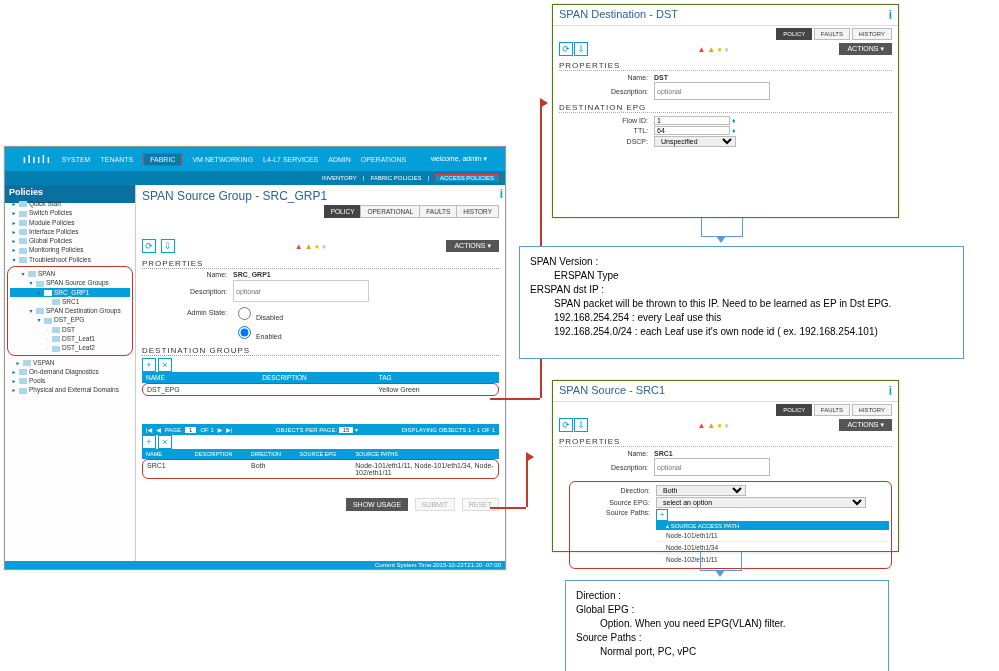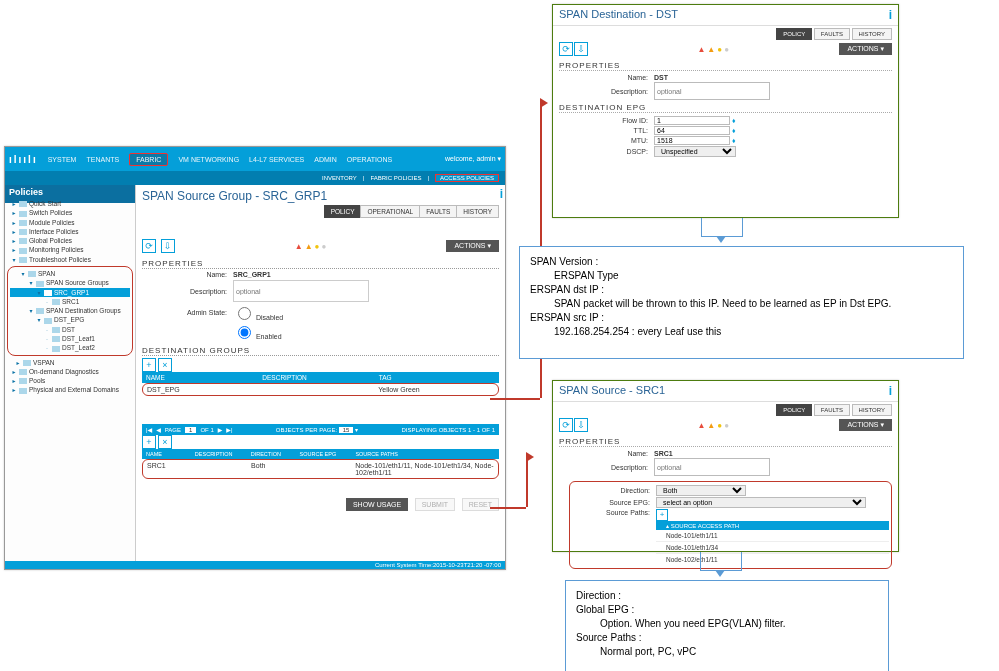--- a/index.html
+++ b/index.html
@@ -1,20 +1,20 @@
 <!DOCTYPE html>
 <html><head>
 <meta charset="utf-8">
 <style>
 html,body{margin:0;padding:0;font-family:Arial,Helvetica,sans-serif;font-size:9px;background:#fff;color:#333}
 .stage{position:relative;width:999px;height:671px;overflow:hidden}
 .panel{position:absolute;border:1px solid #999;background:#fff;box-shadow:0 0 2px rgba(0,0,0,.2)}
 
 .apic{left:4px;top:146px;width:500px;height:422px}
-.topbar{background:#049fd9;color:#fff;height:24px;display:flex;align-items:center;padding:0 4px;gap:10px}
+.topbar{background:#049fd9;color:#fff;height:24px;display:flex;align-items:center;padding:0 18px;gap:10px}
 .cisco-logo{font-weight:bold;font-size:10px;letter-spacing:2px}
 .tb-item{font-size:7px;color:#eaf6fb;cursor:pointer;white-space:nowrap}
 .tb-item.sel{background:#0b7aa8;padding:2px 6px;border:1px solid #e33;border-radius:2px}
 .tb-user{margin-left:auto;font-size:7px}
 .subbar{background:#027eb0;color:#fff;height:14px;display:flex;align-items:center;justify-content:flex-end;gap:6px;padding:0 6px;font-size:6px}
 .subbar .sel{background:#0593c9;border:1px solid #e33;padding:0 4px}
 .apic-body{display:flex;height:calc(100% - 46px)}
 .tree{width:130px;background:linear-gradient(#0b6fa0,#0b6fa0 18px,#fdfdfd 18px);border-right:1px solid #ccc;font-size:6.5px}
 .tree-hdr{color:#fff;font-size:9px;font-weight:bold;padding:2px 4px}
 .tree ul{list-style:none;margin:0;padding:0}
@@ -241,40 +241,35 @@
         <span class="lbl">Flow ID:</span>
         <input type="text" style="width: 70px;" value="1">
         <span style="color:#049fd9;margin-left:2px">♦</span>
       </div>
   <div class="r">
         <span class="lbl">TTL:</span>
         <input type="text" style="width: 70px;" value="64">
         <span style="color:#049fd9;margin-left:2px">♦</span>
       </div>
   <div class="r">
-        <span class="lbl">MTU:</span>
-        <input type="text" style="width: 70px;" value="1518">
-        <span style="color:#049fd9;margin-left:2px">♦</span>
-      </div>
-  <div class="r">
         <span class="lbl">DSCP:</span>
         <select style="width:82px"><option>Unspecified</option></select>
       </div>
 </div>
 
 <div class="vblue" style="left:701px;top:218px"></div>
 <div class="varr" style="left:716px;top:236px"></div>
 
 <div class="explain" style="left:519px;top:246px;width:423px;height:95px">
   <div>SPAN Version :</div>
   <div style="padding-left:24px">ERSPAN Type</div>
   <div>ERSPAN dst IP :</div>
   <div style="padding-left:24px">SPAN packet will be thrown to this IP. Need to be learned as EP in Dst EPG.</div>
-  <div>ERSPAN src IP :</div>
   <div style="padding-left:24px">192.168.254.254 : every Leaf use this</div>
+  <div style="padding-left:24px">192.168.254.0/24 : each Leaf use it's own node id ( ex. 192.168.254.101)</div>
 </div>
 
 <div class="panel pop" style="left:552px;top:380px;width:345px;height:170px">
   <div class="hdr">
         <span>SPAN Source - SRC1</span>
         <span class="inf">i</span>
       </div>
   <div style="text-align:right;padding:2px 6px">
     <span class="tab act" style="font-size:6px">POLICY</span>
     <span class="tab" style="font-size:6px">FAULTS</span>

